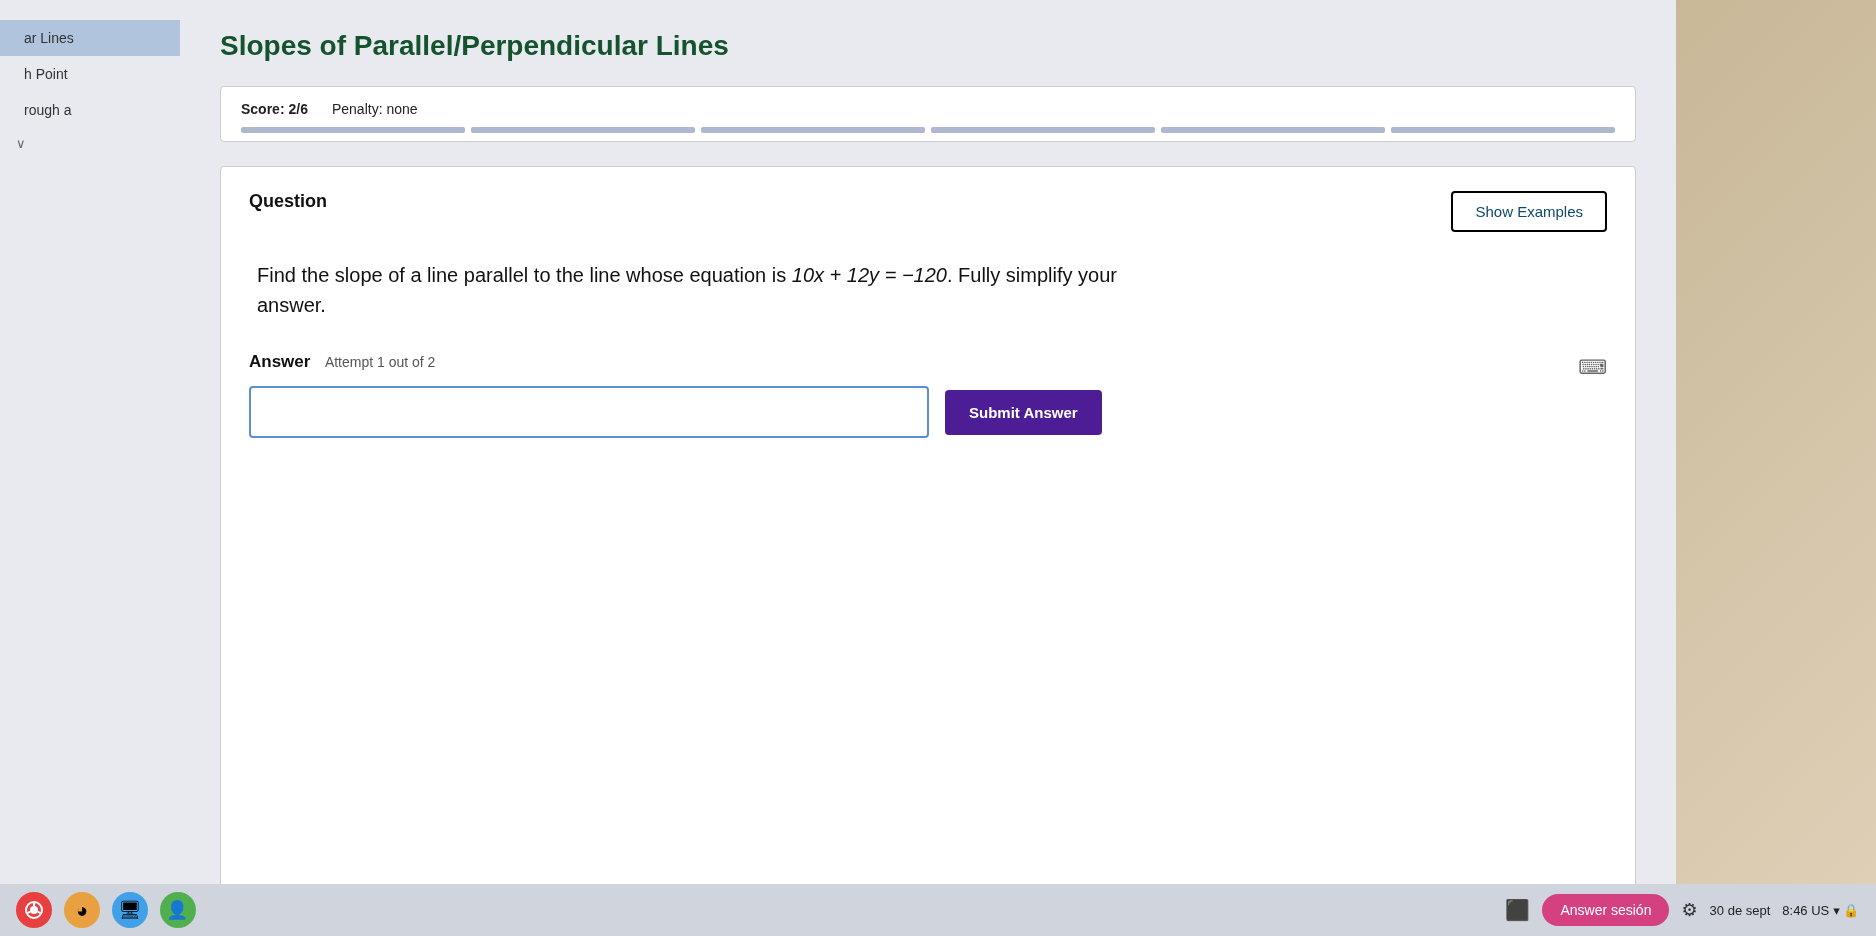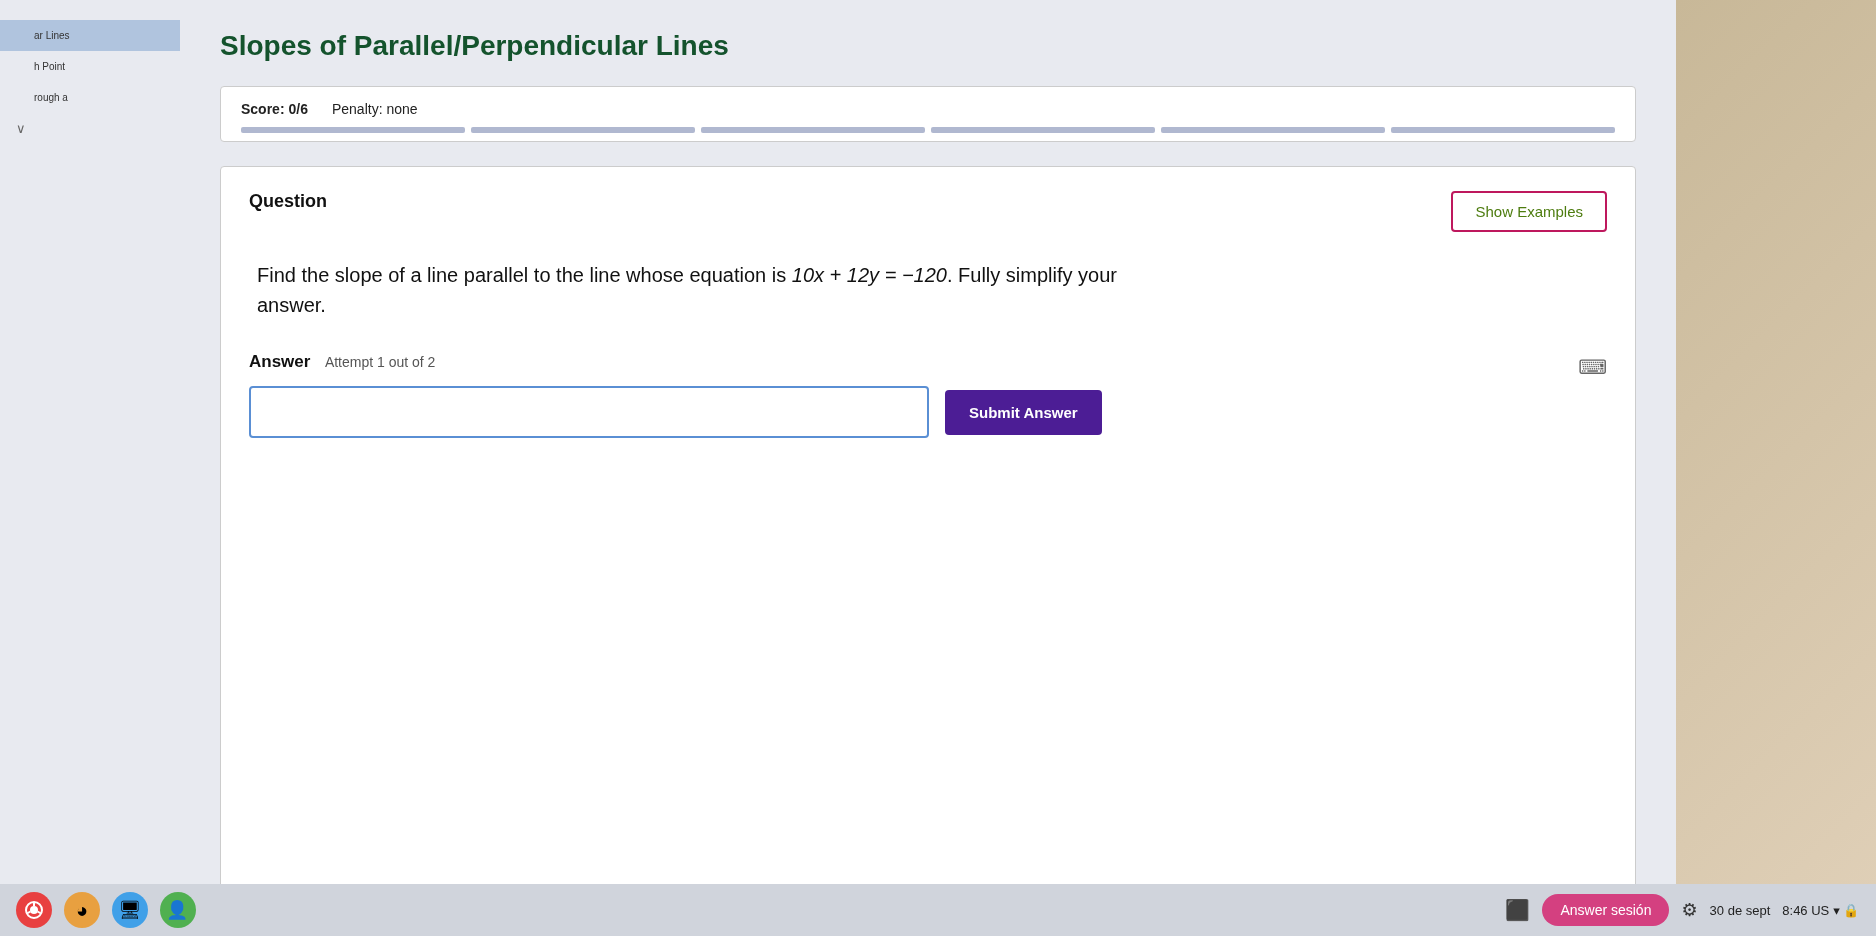--- a/index.html
+++ b/index.html
@@ -24,22 +24,22 @@
     .sidebar {
       width: 180px;
       background: #e8eaf0;
       display: flex;
       flex-direction: column;
       padding: 20px 0;
       flex-shrink: 0;
     }
 
     .sidebar-item {
-      padding: 10px 34px;
-      font-size: 10px;
+      padding: 10px 24px;
+      font-size: 14px;
       color: #333;
       cursor: pointer;
       white-space: nowrap;
       overflow: hidden;
       text-overflow: ellipsis;
     }
 
     .sidebar-item.active {
       background: #b0c4de;
       color: #333;
@@ -128,27 +128,27 @@
       margin-bottom: 28px;
     }
 
     .question-label {
       font-size: 18px;
       font-weight: bold;
       color: #111;
     }
 
     .show-examples-btn {
-      border: 2px solid #be185d;
+      border: 2px solid #000000;
       background: white;
       padding: 10px 22px;
       font-size: 15px;
       cursor: pointer;
       border-radius: 4px;
-      color: #4d7c0f;
+      color: #0c4a6e;
     }
 
     .question-text {
       font-size: 20px;
       color: #111;
       line-height: 1.5;
       margin-bottom: 32px;
       max-width: 900px;
       margin-left: 8px;
     }
@@ -312,21 +312,21 @@
       <span>Log Out</span>
     </div>
   </div>
 
   <div class="main-content">
 
     <h1 class="page-title">Slopes of Parallel/Perpendicular Lines</h1>
 
     <div class="score-section">
       <div class="score-line">
-        <span class="score-text">Score: 0/6</span>
+        <span class="score-text">Score: 2/6</span>
         <span class="penalty-text">Penalty: none</span>
       </div>
       <div class="progress-bar-container">
         <div class="progress-segment"></div>
         <div class="progress-segment"></div>
         <div class="progress-segment"></div>
         <div class="progress-segment"></div>
         <div class="progress-segment"></div>
         <div class="progress-segment"></div>
       </div>

